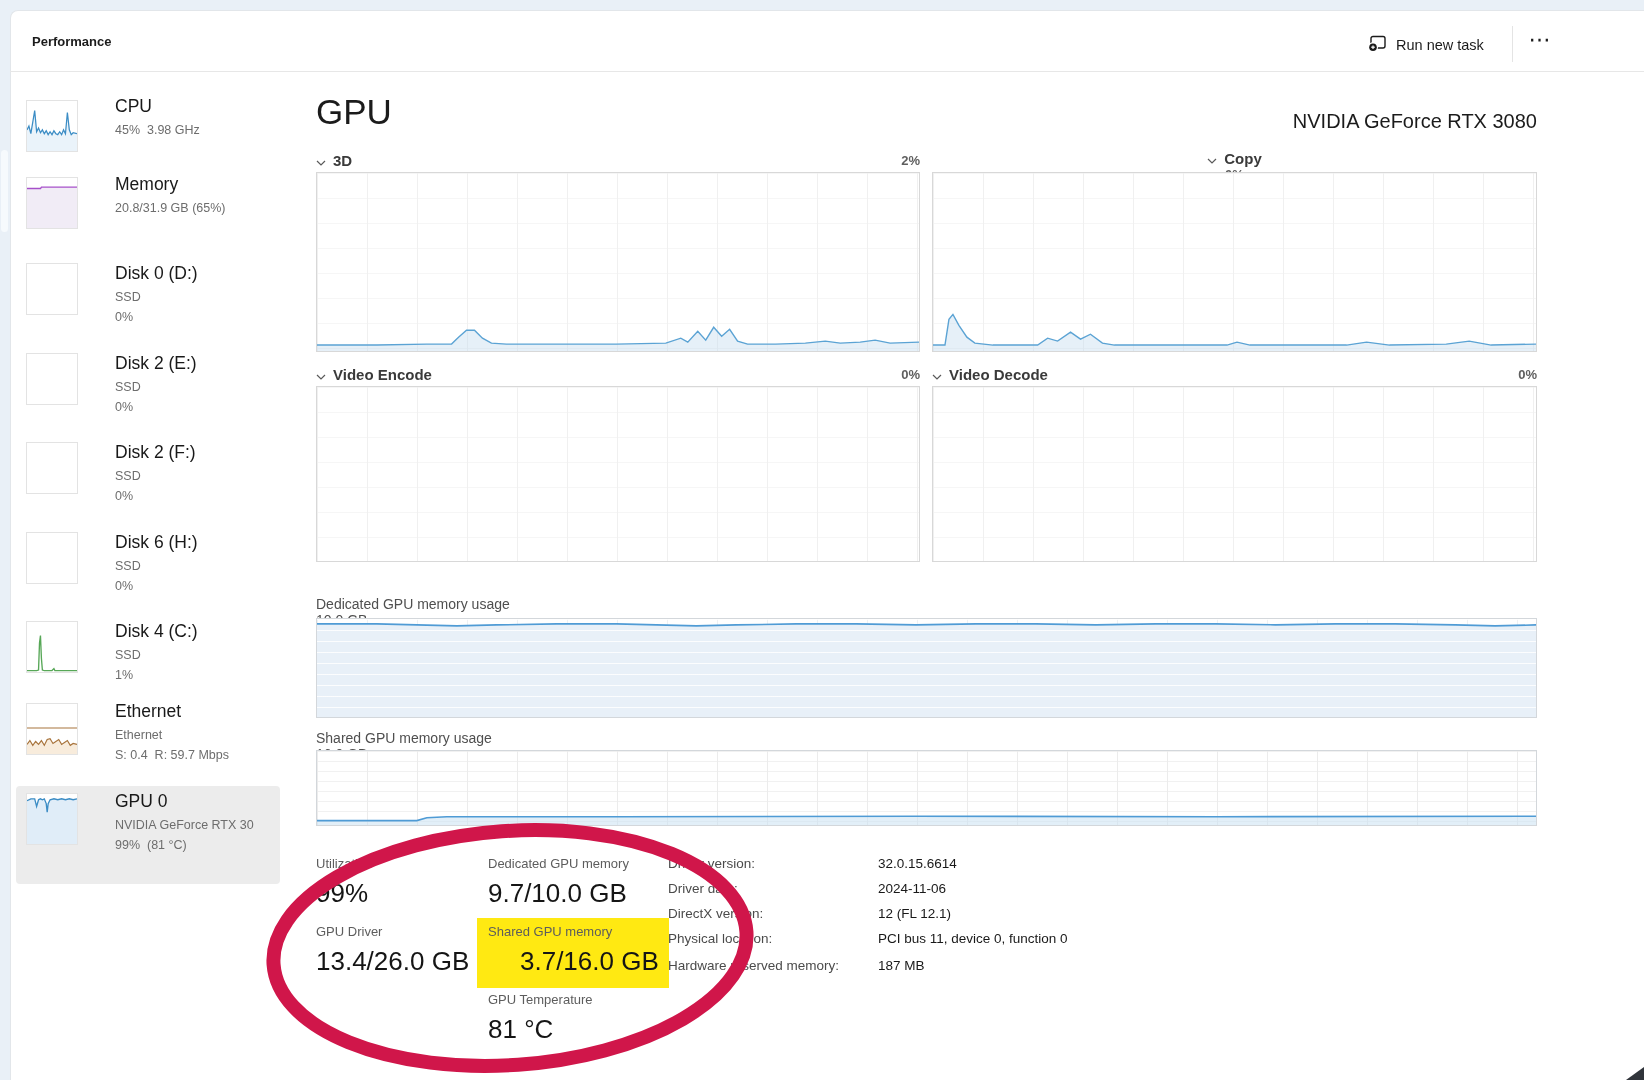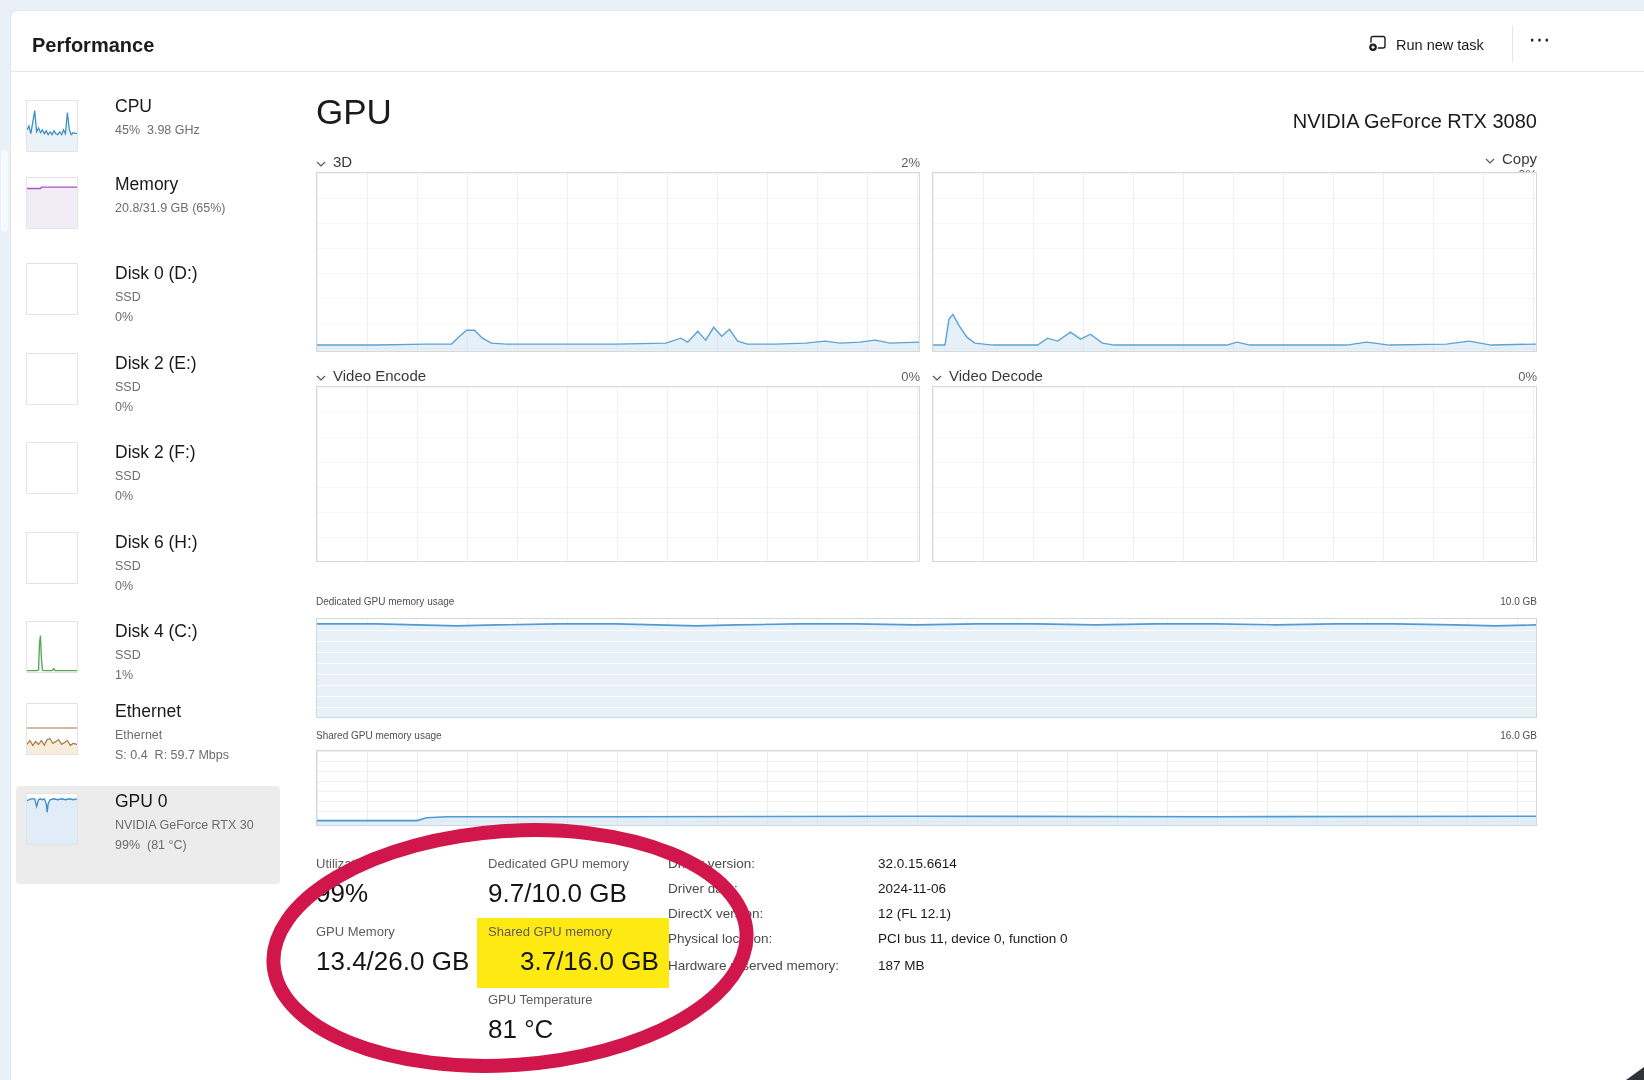--- a/index.html
+++ b/index.html
@@ -8,21 +8,21 @@
   .app { position:relative; width:1644px; height:1080px; }
 
   .edge-pill { position:absolute; left:1px; top:150px; width:7px; height:82px;
     background:#f6fafd; border-radius:4px; }
 
   .window { position:absolute; left:10px; top:10px; right:0; bottom:0;
     background:#ffffff; border-top-left-radius:8px;
     border-left:1px solid #e2e6ea; border-top:1px solid #e2e6ea; }
 
   
-  .titlebar-title { position:absolute; left:32px; top:34px; font-size:20px;
+  .titlebar-title { position:absolute; left:32px; top:34px; font-size:13px;
     font-weight:700; color:#1b1b1b; }
   .run-task { position:absolute; left:1358px; top:28px; height:34px;
     display:flex; align-items:center; gap:9px; padding:0 10px; border-radius:4px;
     cursor:default; color:#1b1b1b; font-size:14.5px; }
   .tb-sep { position:absolute; left:1512px; top:26px; width:1px; height:36px; background:#e4e4e4; }
   .more-btn { position:absolute; left:1522px; top:22px; width:36px; height:36px;
     display:flex; align-items:center; justify-content:center;
     font-size:22px; letter-spacing:1px; color:#1b1b1b; border-radius:4px; }
   .tb-divider { position:absolute; left:10px; top:71px; right:0; height:1px; background:#e7e7e7; }
 
@@ -33,33 +33,33 @@
   .snav .thumb svg { display:block; width:100%; height:100%; }
   .snav .s-title { position:absolute; left:99px; top:0; font-size:17.5px; color:#191919; }
   .snav .s-sub1 { position:absolute; left:99px; top:27px; font-size:12.5px; color:#6d6d6d; white-space:pre; }
   .snav .s-sub2 { position:absolute; left:99px; top:47px; font-size:12.5px; color:#6d6d6d; white-space:pre; }
   .snav.selected-bg { background:#ececec; border-radius:4px; }
 
   
   .page-title { position:absolute; left:316px; top:92px; font-size:35px; color:#1b1b1b; }
   .gpu-name { position:absolute; right:107px; top:110px; font-size:20px; color:#1b1b1b; }
 
-  .chart-hdr { position:absolute; height:20px; display:flex; align-items:flex-end;
-    justify-content:space-between; }
+  .chart-hdr { position:absolute; height:20px; display:flex; align-items:center;
+    justify-content:space-between;font-weight:bold; }
   .chart-hdr .lbl { display:flex; align-items:center; gap:7px; font-size:15px; color:#3a3a3a; }
   .chart-hdr .pct { font-size:13px; color:#5f5f5f; }
 
   .chart { position:absolute; background:#fff; border:1px solid #d8d8d8;
     background-image:
       repeating-linear-gradient(to right, #f0f0f0 0 1px, transparent 1px 50px),
       repeating-linear-gradient(to bottom, #f6f6f6 0 1px, transparent 1px 25px); }
   .chart svg { position:absolute; left:0; top:0; width:100%; height:100%; }
 
   .mem-label-row { position:absolute; left:316px; width:1221px; display:flex;
-    justify-content:space-between; font-size:10px; color:#4f4f4f; }
+    justify-content:space-between; font-size:14px; color:#4f4f4f;flex-direction:column; }
 
   .memchart { position:absolute; left:316px; width:1221px; background:#fff; border:1px solid #d3d7db;
     background-image: repeating-linear-gradient(to right, #eef1f4 0 1px, transparent 1px 50px); }
   .memchart svg { position:absolute; left:0; top:0; width:100%; height:100%; }
   .memchart .hgrid { position:absolute; inset:0; pointer-events:none;
     background-image: repeating-linear-gradient(to bottom, rgba(255,255,255,.85) 0 1px, transparent 1px 11px); }
   .memchart.shared { background-image:
       repeating-linear-gradient(to right, #ececec 0 1px, transparent 1px 50px),
       repeating-linear-gradient(to bottom, #f1f1f1 0 1px, transparent 1px 10px); }
 
@@ -266,21 +266,21 @@
       <polyline points="0,71.5 80,71.5 100,71.5 110,68.5 130,67.5 300,67.5 600,67 900,67.5 1221,67" fill="none" stroke="#4f9bd5" stroke-width="1.6"></polyline>
     </svg>
   </div>
 
   <svg class="hl-box">
     <rect width="100%" height="100%" fill="#ffe912"></rect>
   </svg>
 
   <div class="stat-label" style="left:316px;top:856px;">Utilization</div>
   <div class="stat-value" style="left:316px;top:878px;">99%</div>
-  <div class="stat-label" style="left:316px;top:924px;">GPU Memory</div>
+  <div class="stat-label" style="left:316px;top:924px;">GPU Driver</div>
   <div class="stat-value" style="left:316px;top:946px;">13.4/26.0 GB</div>
 
   <div class="stat-label" style="left:488px;top:856px;">Dedicated GPU memory</div>
   <div class="stat-value" style="left:488px;top:878px;text-align:right;">9.7/10.0 GB</div>
   <div class="stat-label over-label" style="left:488px;top:924px;">Shared GPU memory</div>
   <div class="stat-value over-label" style="left:488px;top:946px;margin-left:32px;">3.7/16.0 GB</div>
   <div class="stat-label" style="left:488px;top:992px;">GPU Temperature</div>
   <div class="stat-value" style="left:488px;top:1014px;">81 °C</div>
 
   <div class="dl" style="left:668px;top:856px;">Driver version:</div>

